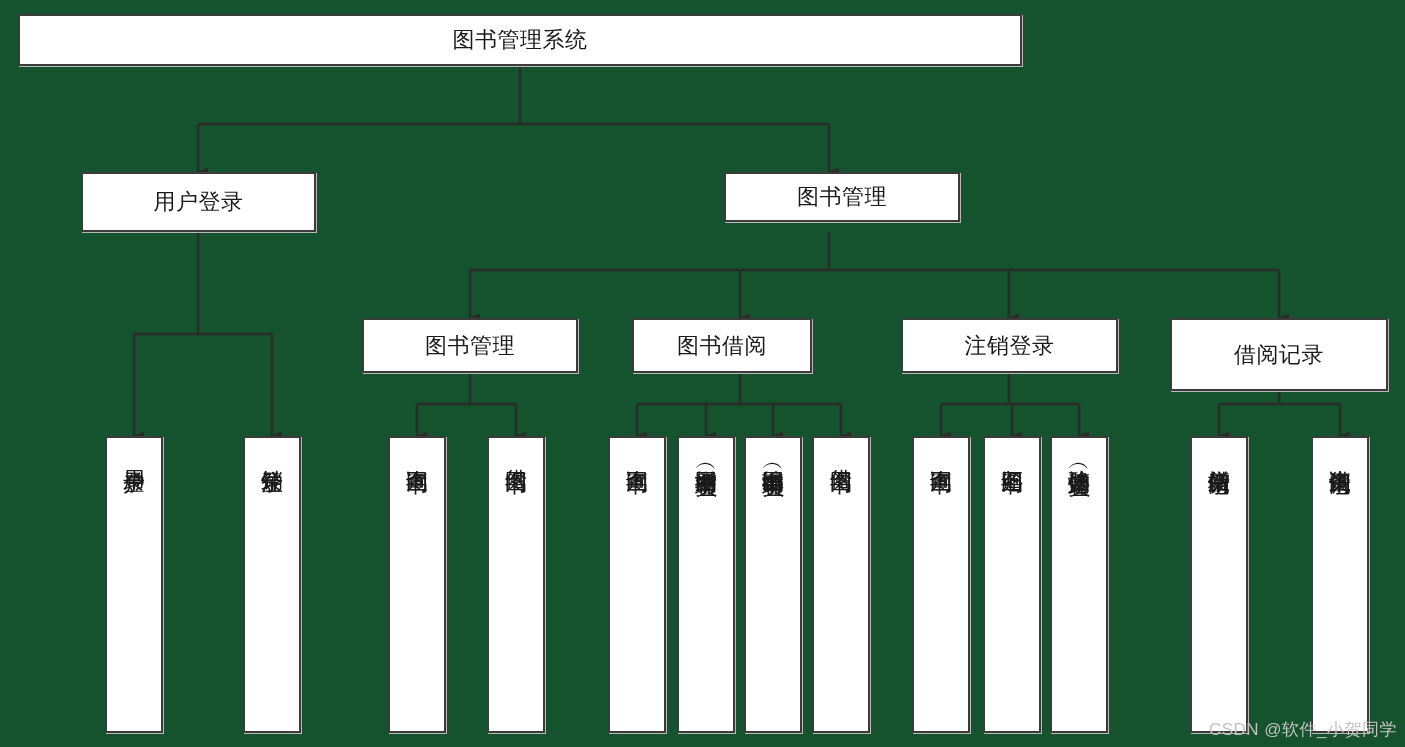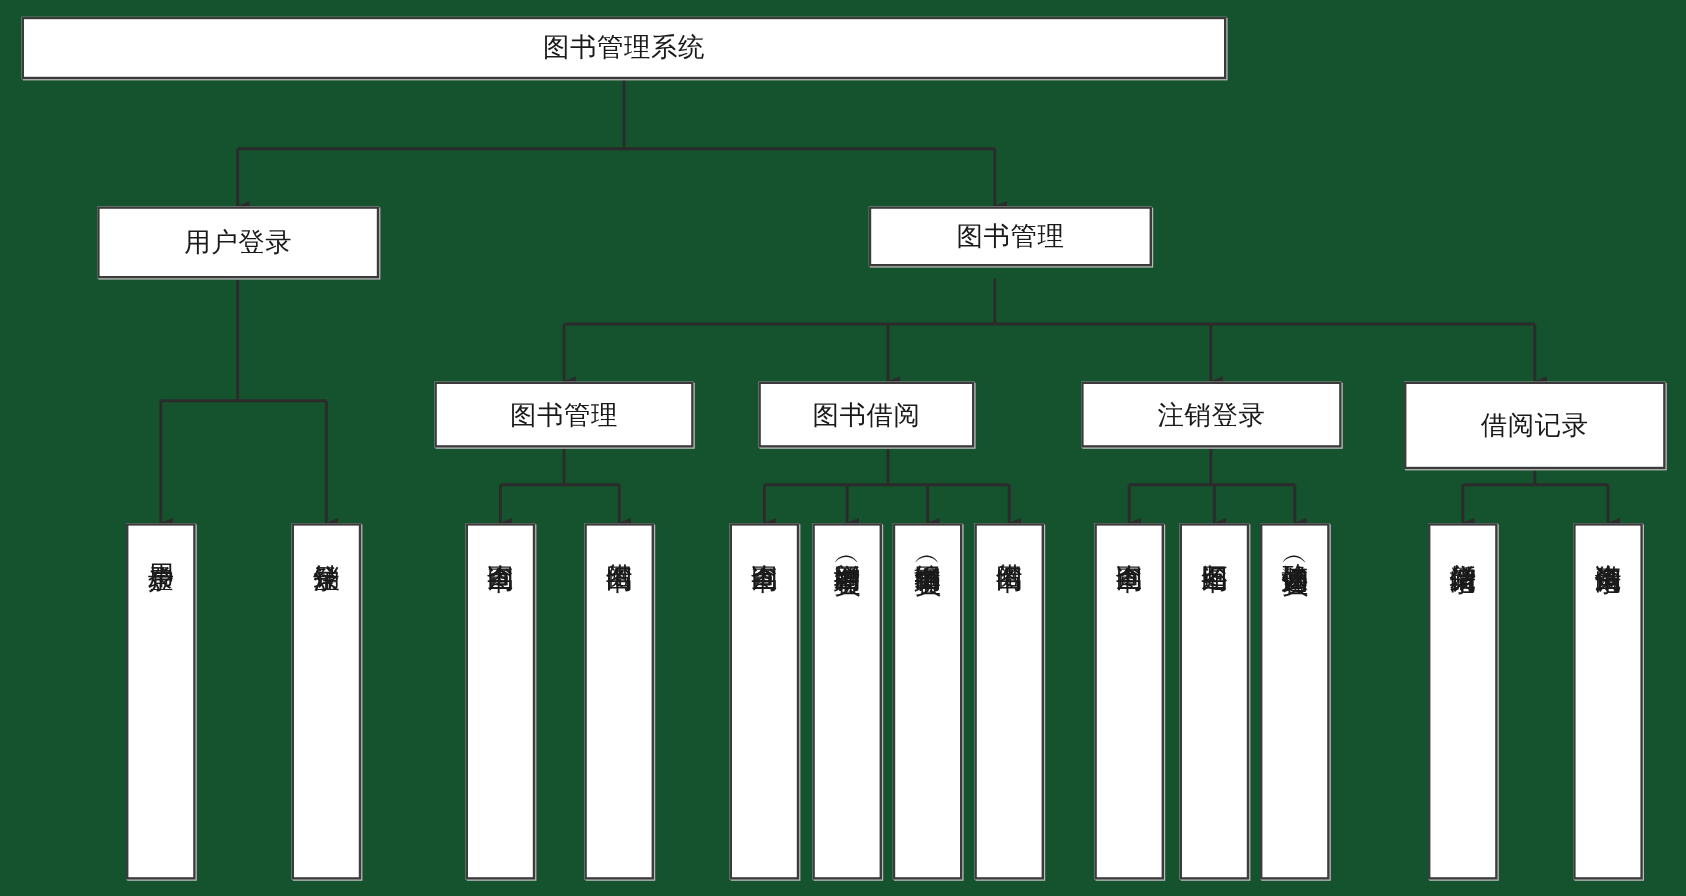--- a/index.html
+++ b/index.html
@@ -175,14 +175,15 @@
         <span class="node-label" style="color: rgb(26, 26, 26);">确认归还（管理员）</span>
       </div>
       <div class="node vert" style="left: 1190px; top: 436px; width: 58px; height: 297px; border-color: rgb(59, 59, 59); background: rgb(255, 255, 255);">
         <span class="node-label" style="color: rgb(26, 26, 26);">新增借阅记录</span>
       </div>
       <div class="node vert" style="left: 1311px; top: 436px; width: 58px; height: 297px; border-color: rgb(59, 59, 59); background: rgb(255, 255, 255);">
         <span class="node-label" style="color: rgb(26, 26, 26);">查询借阅记录</span>
       </div>
     </div>
 
+  <div id="watermark">CSDN @软件_小贺同学</div>
 
 </div>
 
 </body></html>

